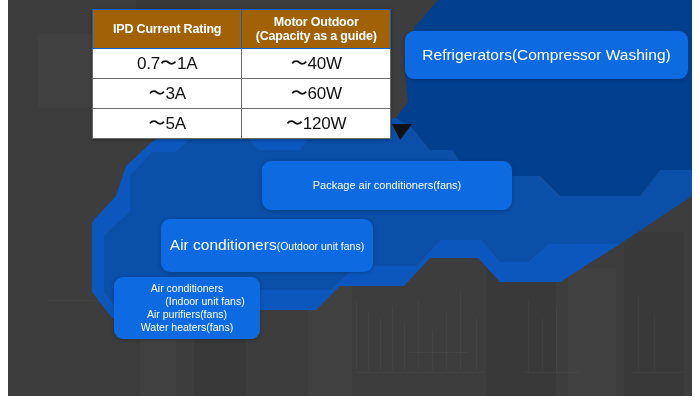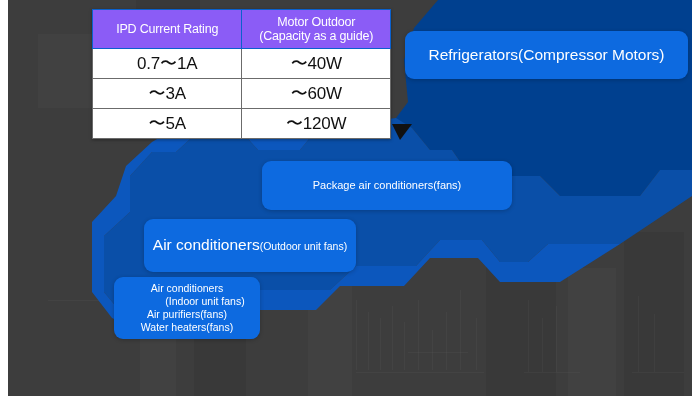--- a/index.html
+++ b/index.html
@@ -66,23 +66,23 @@
     box-shadow: 0 1px 3px rgba(0,0,0,0.35);
   }
   #rating-table th,
   #rating-table td {
     border: 1px solid #6b6b6b;
     text-align: center;
     color: #111111;
     padding: 0;
   }
   #rating-table thead th {
-    background: #8b5cf6;
+    background: #a16207;
     color: #ffffff;
-    font-weight: normal;
+    font-weight: bold;
     font-size: 12.5px;
     line-height: 14px;
     height: 38px;
     border-color: #0b61cd;
     letter-spacing: -0.2px;
   }
   #rating-table thead th .sub {
     display: block;
   }
   #rating-table tbody td {
@@ -116,21 +116,21 @@
     font-size: 15.5px;
   }
   #pill-package {
     left: 262px;
     top: 161px;
     width: 250px;
     height: 49px;
     font-size: 11px;
   }
   #pill-aircon-outdoor {
-    left: 144px;
+    left: 161px;
     top: 219px;
     width: 212px;
     height: 53px;
     font-size: 15px;
     flex-direction: column;
     justify-content: center;
   }
   #pill-aircon-outdoor .line {
     white-space: nowrap;
   }
@@ -235,21 +235,21 @@
         <td>〜60W</td>
       </tr>
       <tr>
         <td>〜5A</td>
         <td>〜120W</td>
       </tr>
     </tbody>
   </table>
 
   <div class="pill" id="pill-refrigerators">
-    <span>Refrigerators(Compressor Motors)</span>
+    <span>Refrigerators(Compressor Washing)</span>
   </div>
 
   <div class="pill" id="pill-package">
     <span>Package air conditioners(fans)</span>
   </div>
 
   <div class="pill" id="pill-aircon-outdoor">
     <div class="line">
       <span class="big">Air conditioners</span><span class="small">(Outdoor unit fans)</span>
     </div>

